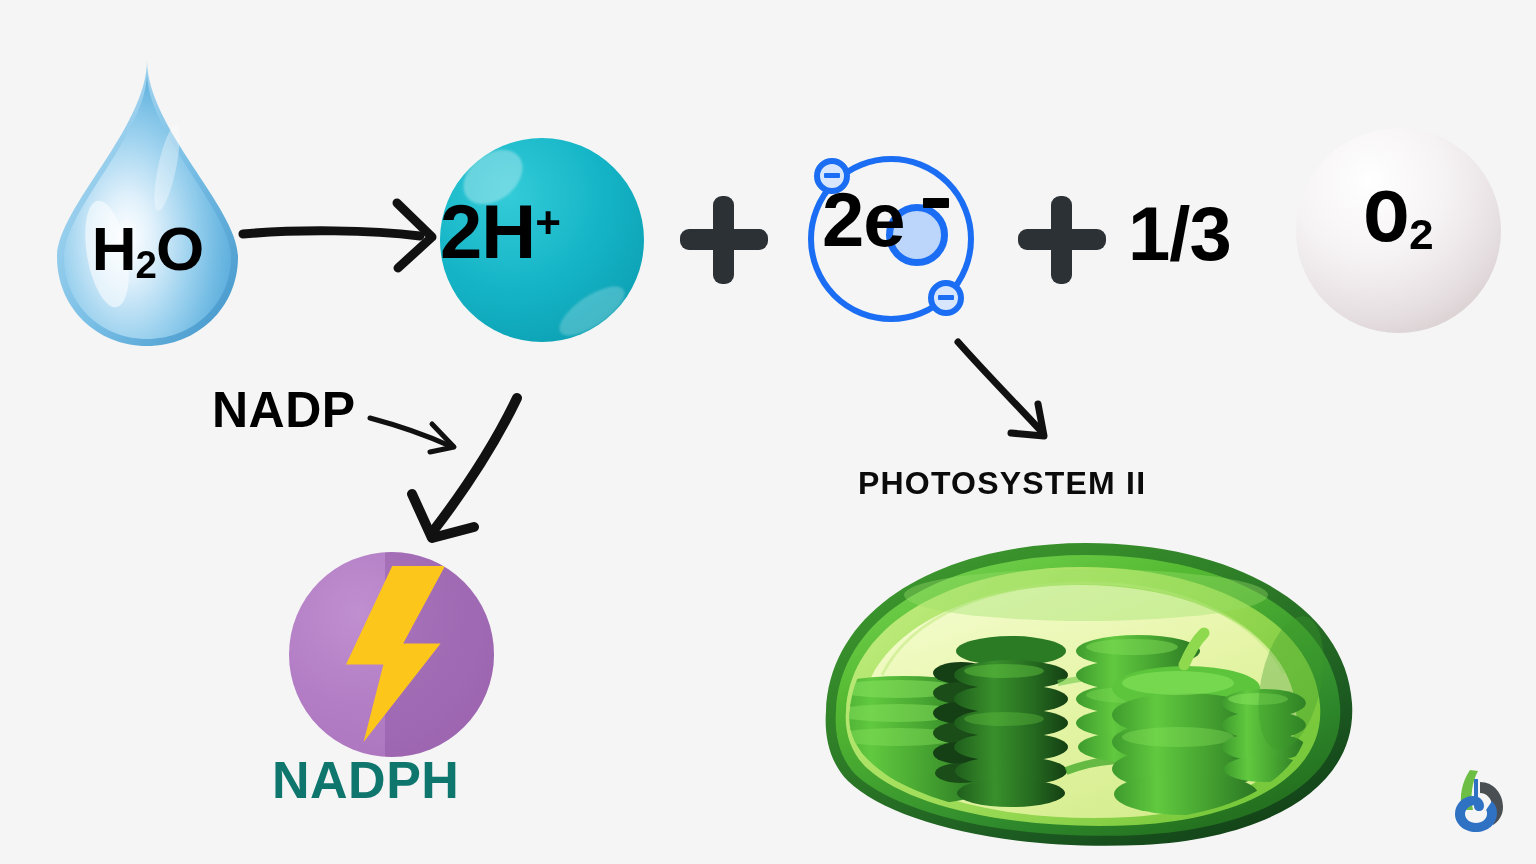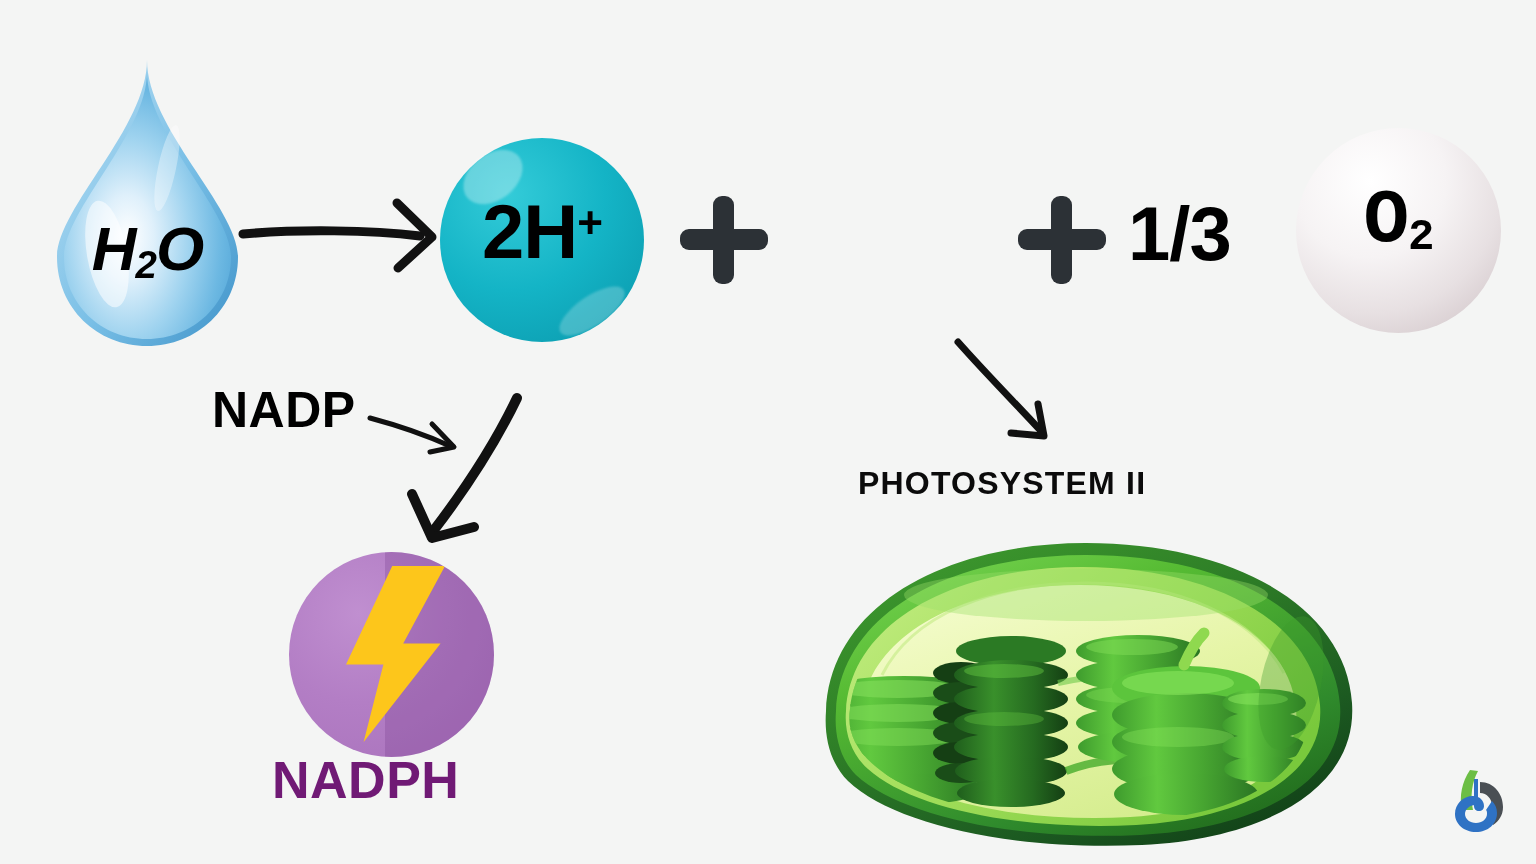--- a/index.html
+++ b/index.html
@@ -26,21 +26,20 @@
   #water-drop .drop-label {
     position: absolute;
     left: 0; right: 0;
     top: 160px;
     text-align: center;
     font-size: 62px;
     font-weight: bold;
     color: #000;
     letter-spacing: -1px;
     line-height: 1;
-    font-style: italic;
   }
   #water-drop .drop-label sub {
     font-size: 0.62em;
     vertical-align: -0.22em;
   }
 
   
   .big-formula {
     font-size: 76px;
     font-weight: bold;
@@ -67,21 +66,20 @@
   }
   #proton-circle .gloss-b {
     position:absolute; right: 14px; bottom: 16px;
     width: 76px; height: 30px; border-radius: 50%;
     background: rgba(255,255,255,0.22);
     transform: rotate(-34deg);
     filter: blur(1px);
   }
   #proton-circle .ptext {
     position: absolute; left:0; right:0; top: 56px;
-    text-align: center;
   }
 
   
   .plus-sign { width: 96px; height: 96px; }
   .plus-sign i {
     position:absolute; background:#2c3136; border-radius: 9px;
   }
   .plus-sign i.h { left:4px; top: 37px; width: 88px; height: 21px; }
   .plus-sign i.v { left:37px; top: 4px; width: 21px; height: 88px; }
 
@@ -140,21 +138,21 @@
   #nadp-label {
     left: 212px; top: 381px;
     font-size: 50px; font-weight: bold; color:#000; letter-spacing: 0.5px;
   }
   #photosystem-label {
     left: 858px; top: 465px;
     font-size: 32px; font-weight: bold; color:#0b0b0b; letter-spacing: 1.2px;
   }
   #nadph-label {
     left: 272px; top: 750px;
-    font-size: 52px; font-weight: bold; color:#701a75; letter-spacing: 0.5px;
+    font-size: 52px; font-weight: bold; color:#0f766e; letter-spacing: 0.5px;
   }
 
   
   #nadph-badge { left: 289px; top: 552px; width: 205px; height: 205px; }
   #nadph-badge .disc {
     position:absolute; inset:0; border-radius:50%;
     background: radial-gradient(circle at 34% 30%, #c08fd0 0%, #b37ec5 45%, #a871bb 100%);
     overflow: hidden;
   }
   #nadph-badge .shade {
@@ -212,20 +210,30 @@
     <div class="ptext big-formula">
       <span>2H</span><sup>+</sup>
     </div>
   </div>
 
   <div class="abs plus-sign" style="left:676px; top:192px;">
     <i class="h"></i>
     <i class="v"></i>
   </div>
 
+  <div class="abs" id="electron-group">
+    <div class="orbit"></div>
+    <div class="e-dot top"></div>
+    <div class="e-dot bottom"></div>
+    <div class="nucleus"></div>
+    <div class="etext big-formula">
+      <span>2e</span>
+    </div>
+    <div class="minus-sup"></div>
+  </div>
 
   <div class="abs plus-sign" style="left:1014px; top:192px;">
     <i class="h"></i>
     <i class="v"></i>
   </div>
 
   <div class="abs big-formula" style="left:1128px; top:196px;">1/3</div>
 
   <div class="abs" id="oxygen-sphere">
     <div class="otext big-formula">

